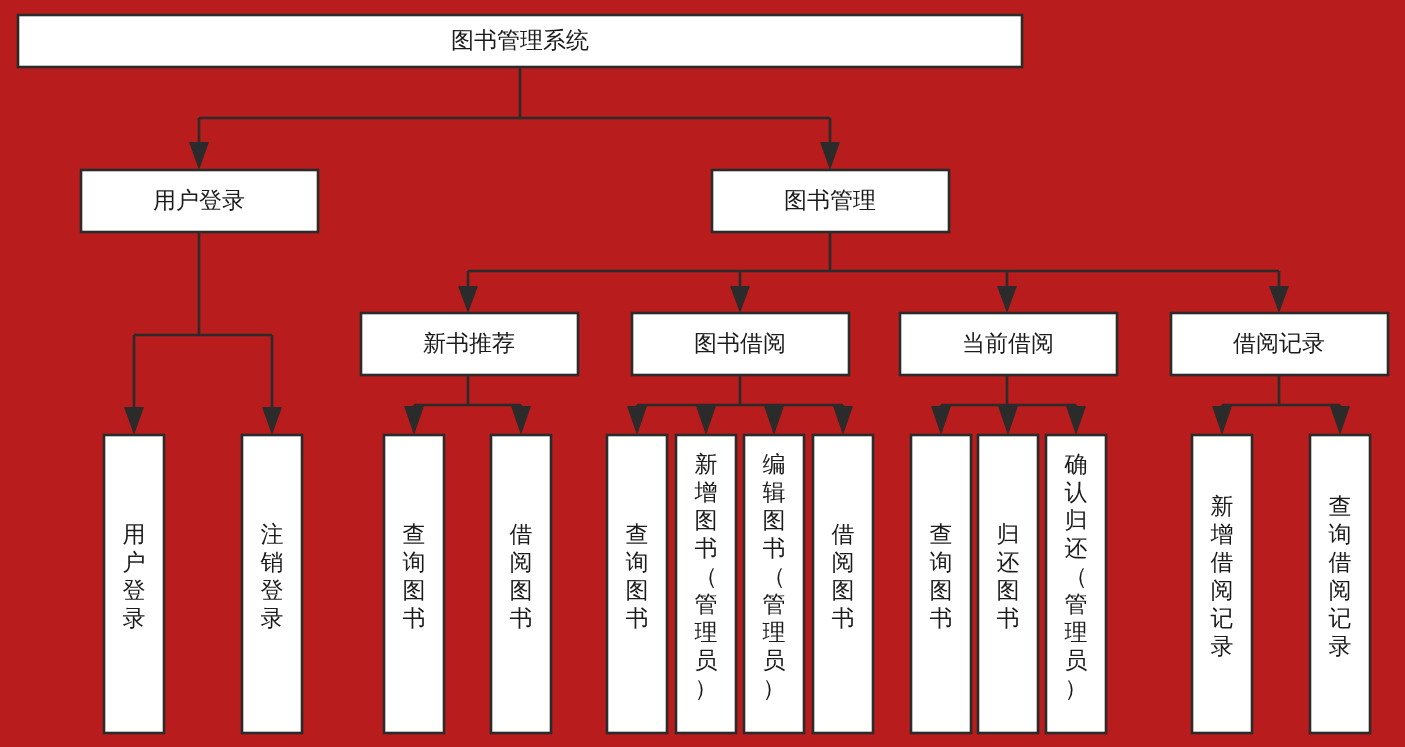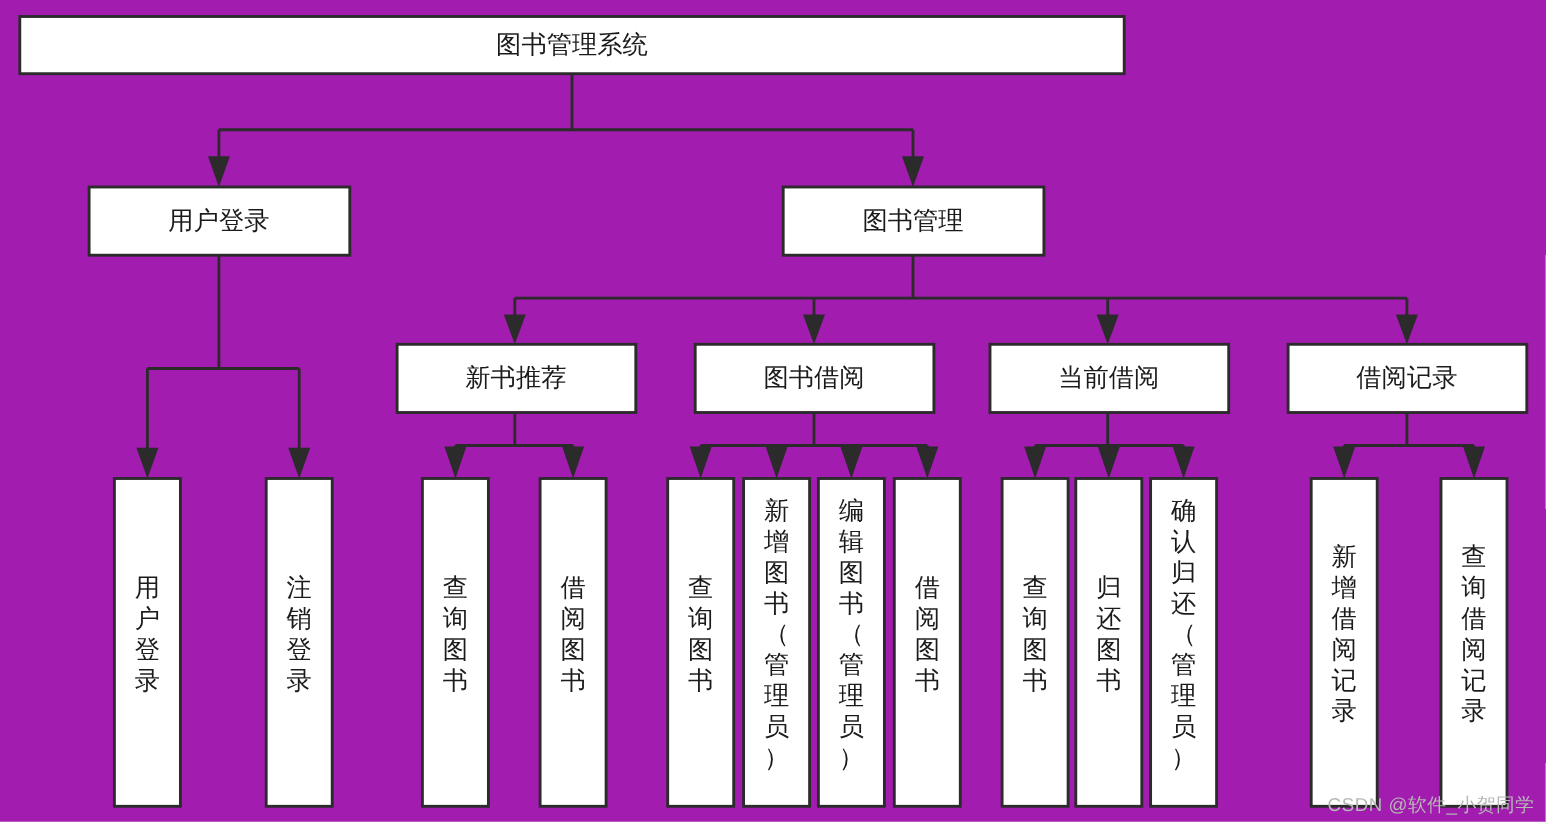--- a/index.html
+++ b/index.html
@@ -10,21 +10,21 @@
   body {
     width: 1405px;
     height: 747px;
     font-family: "Liberation Sans", "DejaVu Sans", sans-serif;
     overflow: hidden;
   }
   #diagram-root {
     position: relative;
     width: 1405px;
     height: 747px;
-    background: #a21caf;
+    background: #b91c1c;
   }
   svg#flow-svg {
     position: absolute;
     top: 0;
     left: 0;
     width: 1405px;
     height: 747px;
   }
   .node-rect {
     fill: #ffffff;
@@ -248,15 +248,14 @@
       <text class="node-label-v" x="1222" y="584"><tspan x="1222" y="514">新</tspan><tspan x="1222" y="542">增</tspan><tspan x="1222" y="570">借</tspan><tspan x="1222" y="598">阅</tspan><tspan x="1222" y="626">记</tspan><tspan x="1222" y="654">录</tspan></text>
     </g>
 
     <g>
       <rect class="node-rect leaf" x="1310" y="435" width="60" height="298"></rect>
       <text class="node-label-v" x="1340" y="584"><tspan x="1340" y="514">查</tspan><tspan x="1340" y="542">询</tspan><tspan x="1340" y="570">借</tspan><tspan x="1340" y="598">阅</tspan><tspan x="1340" y="626">记</tspan><tspan x="1340" y="654">录</tspan></text>
     </g>
 
   </svg>
 
-  <div class="watermark">CSDN @软件_小贺同学</div>
 
 </div>
 
 </body></html>

